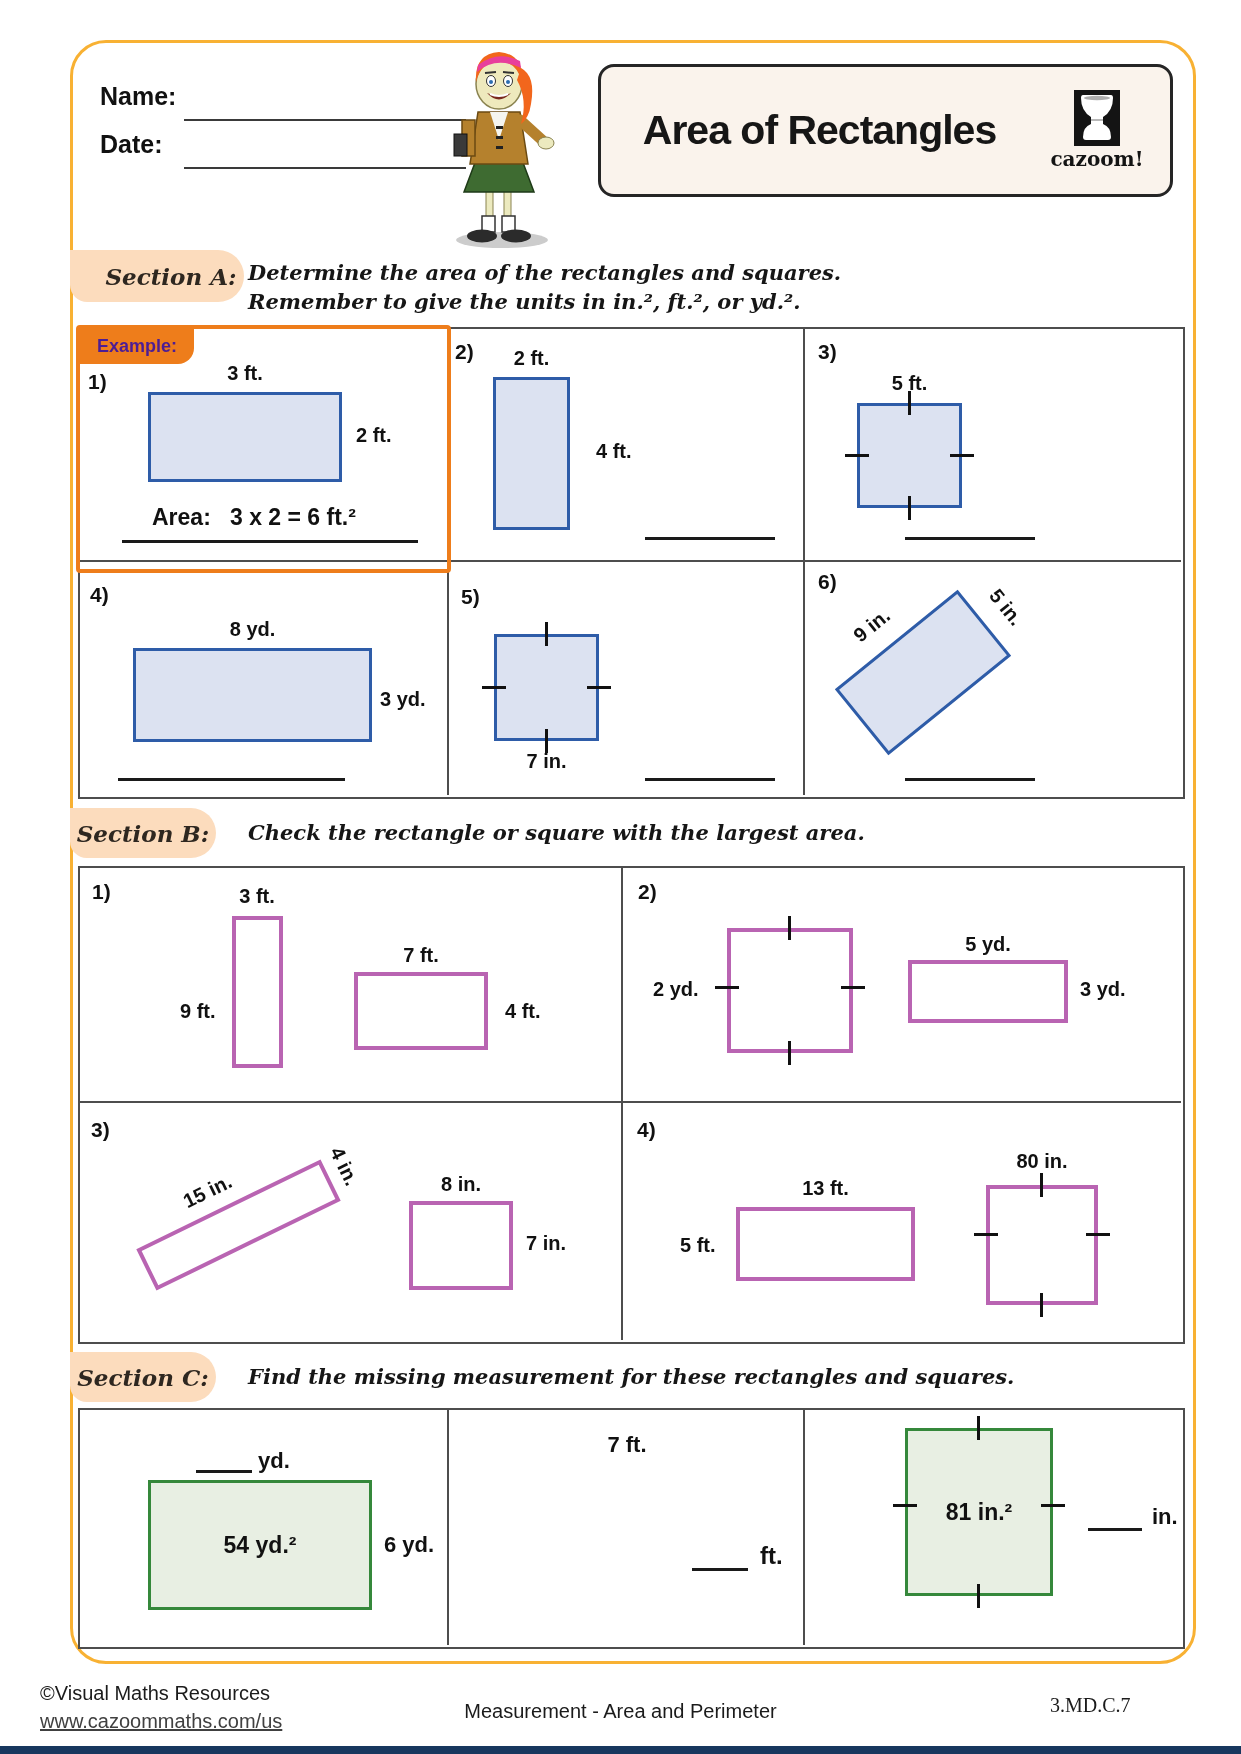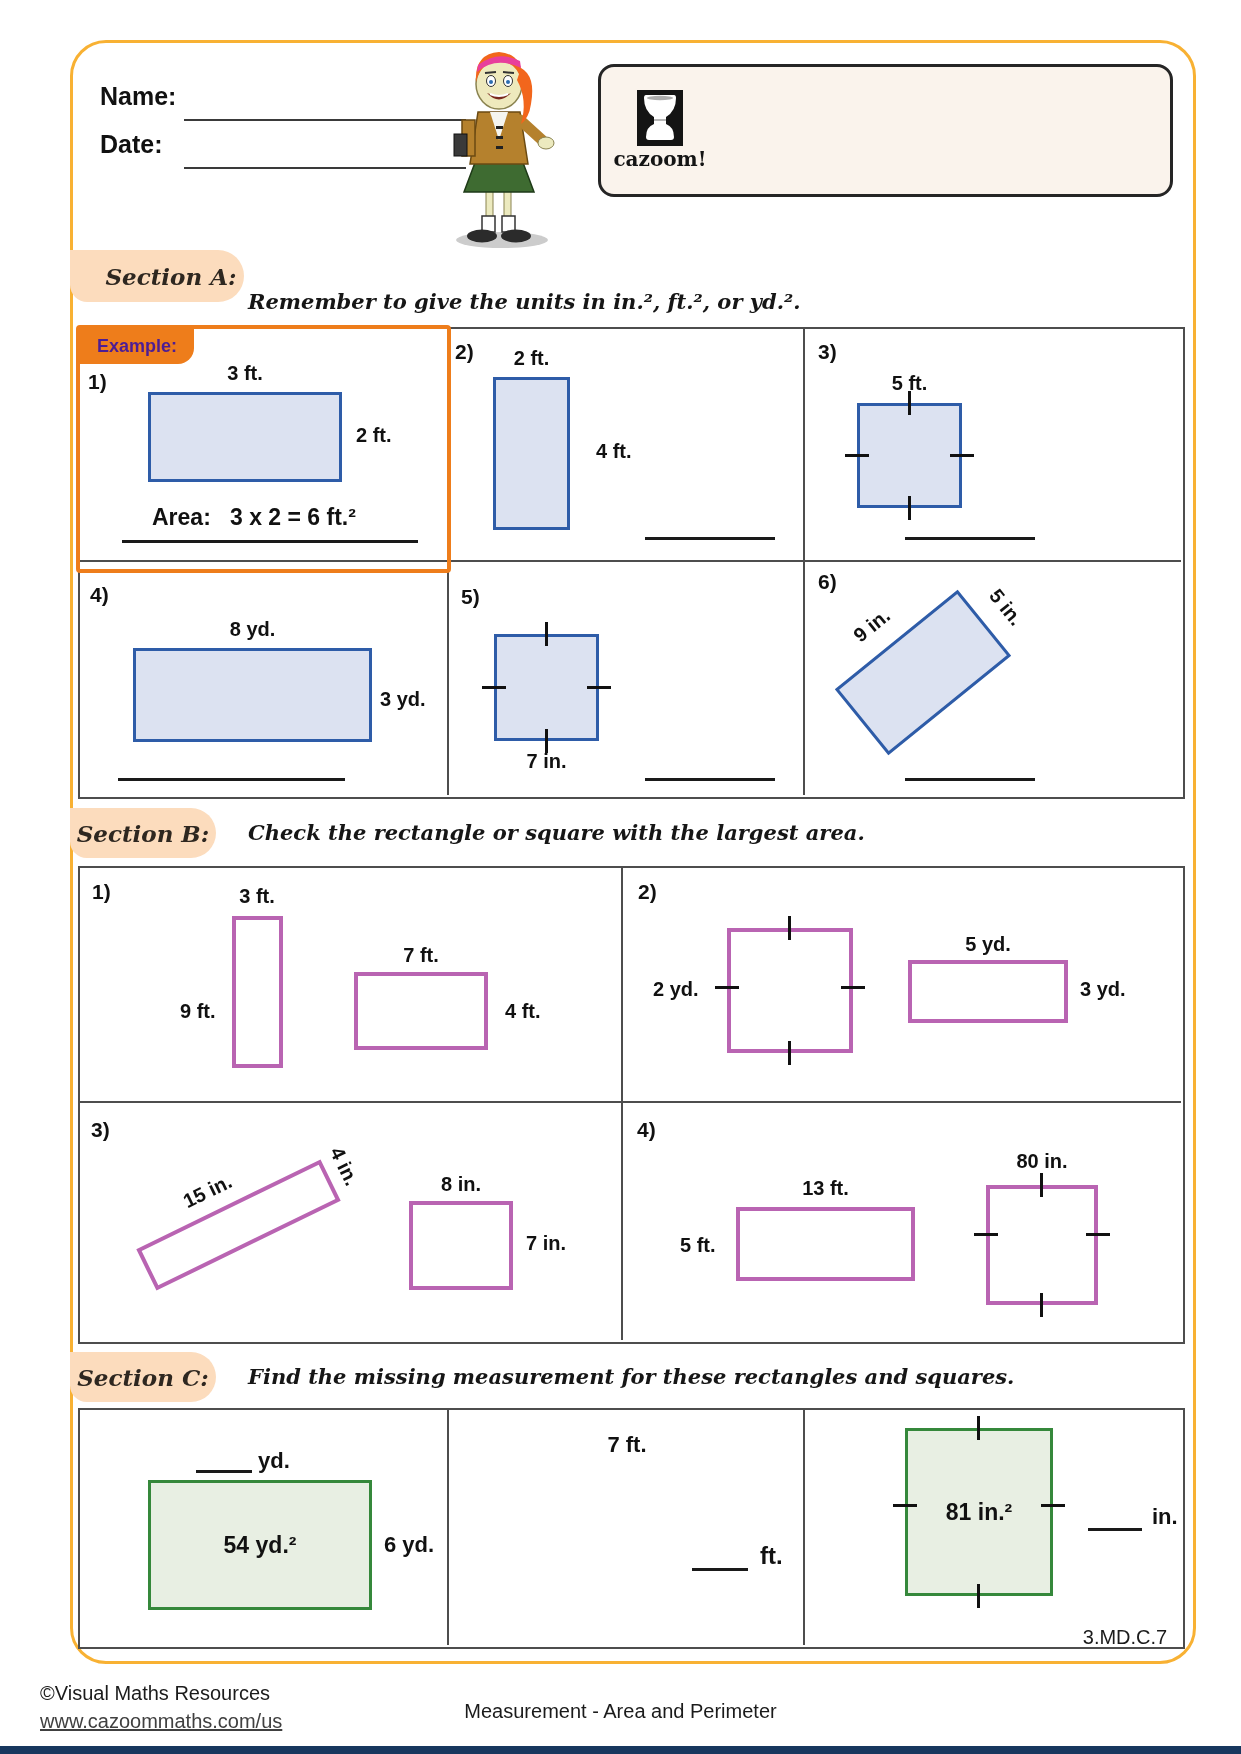--- a/index.html
+++ b/index.html
@@ -81,36 +81,38 @@
       <ellipse cx="88" cy="37" rx="4.5" ry="5.5" fill="#fff" stroke="#333"></ellipse>
       <circle cx="71" cy="38" r="2" fill="#2b6cb0"></circle>
       <circle cx="88" cy="38" r="2" fill="#2b6cb0"></circle>
       <path d="M65,29 L76,28 M83,28 L94,29" stroke="#333" stroke-width="2"></path>
       <path d="M67,49 Q79,62 91,49 Q79,55 67,49 Z" fill="#7a2a1e"></path>
       <path d="M70,50 Q79,54 88,50" stroke="#fff" stroke-width="2" fill="none"></path>
     </svg>
   </div>
 
   <div class="title-box">
+    <div class="title-text">Area of Rectangles</div>
     <div class="logo-wrap">
       <span class="logo-square">
         <svg width="46" height="56" viewBox="0 0 46 56">
           <rect width="46" height="56" fill="#141414"></rect>
           <path d="M9,5 L37,5 Q39,5 39,8 Q39,21 29,27 L29,34 Q37,37 37,47 Q37,50 34,50 L12,50 Q9,50 9,47 Q9,37 17,34 L17,27 Q7,21 7,8 Q7,5 9,5 Z" fill="#ffffff"></path>
           <ellipse cx="23" cy="8" rx="13" ry="2.2" fill="#141414" opacity="0.35"></ellipse>
           <path d="M17,30 L29,30" stroke="#141414" stroke-width="1.5" opacity="0.4"></path>
         </svg>
       </span>
       <span class="logo-text">cazoom!</span>
     </div>
   </div>
 
   <div class="pill" style="top:250px;height:52px;padding-left:28px;">
     <span>Section A:</span>
   </div>
+  <div class="instr" style="left:248px;top:260px;">Determine the area of the rectangles and squares.</div>
   <div class="instr" style="left:248px;top:289px;">Remember to give the units in in.², ft.², or yd.².</div>
 
   <div class="gridbox" style="left:78px;top:327px;width:1103px;height:468px;"></div>
   <div class="gv" style="left:447px;top:327px;height:468px;"></div>
   <div class="gv" style="left:803px;top:327px;height:468px;"></div>
   <div class="gh" style="left:78px;top:560px;width:1103px;"></div>
 
   <div class="exbox"></div>
   <div class="extab">Example:</div>
   <div class="num" style="left:88px;top:370px;">1)</div>
@@ -232,16 +234,16 @@
   <div class="vtick" style="left:977px;top:1416px;"></div>
   <div class="vtick" style="left:977px;top:1584px;"></div>
   <div class="htick" style="left:893px;top:1504px;"></div>
   <div class="htick" style="left:1041px;top:1504px;"></div>
   <div class="ansline" style="left:1088px;top:1528px;width:54px;"></div>
   <div class="dim" style="left:1152px;top:1504px;font-size:22px;">in.</div>
 
   <div class="foot" style="left:40px;top:1682px;">©Visual Maths Resources</div>
   <div class="foot foot-link" style="left:40px;top:1710px;">www.cazoommaths.com/us</div>
   <div class="foot ctr" style="left:0;top:1700px;width:1241px;">Measurement - Area and Perimeter</div>
-  <div class="foot" style="left:1050px;top:1626px;width:150px;text-align:center;">3.MD.C.7</div>
+  <div class="foot" style="left:1050px;top:1694px;width:150px;text-align:left;font-family:Liberation Serif, serif;">3.MD.C.7</div>
   <div class="navy-bar"></div>
 
 </div>
 
 </body></html>

